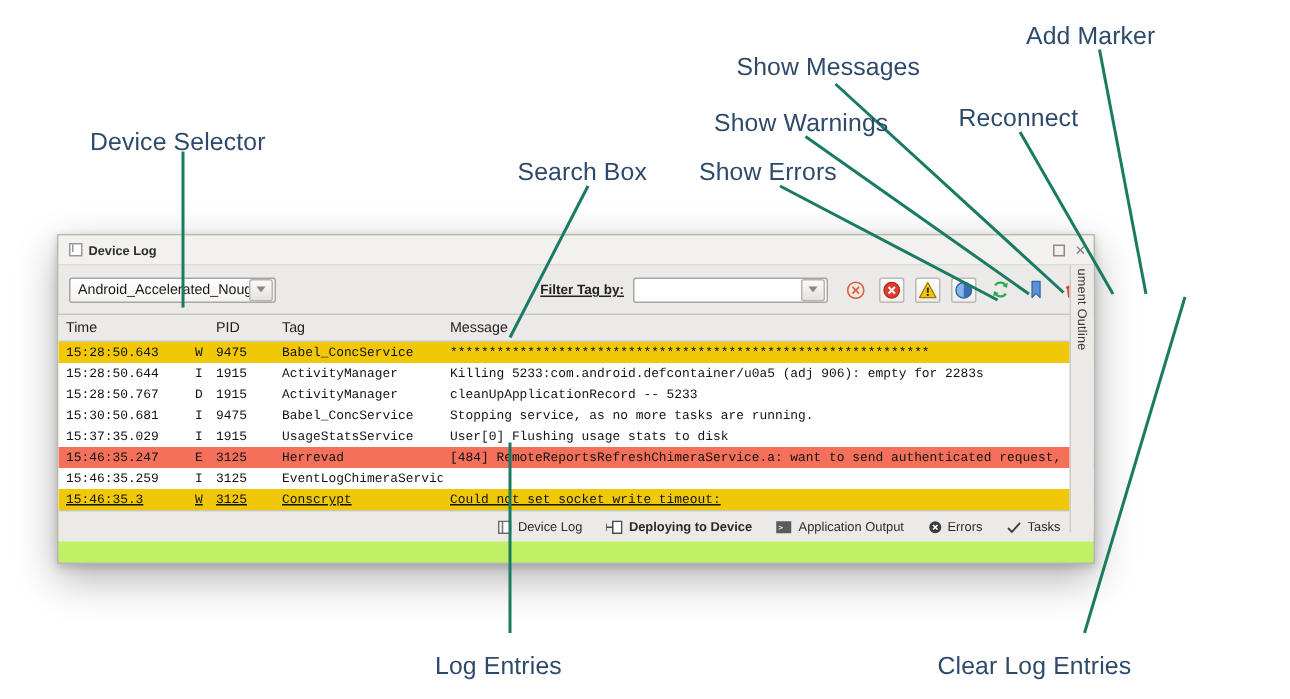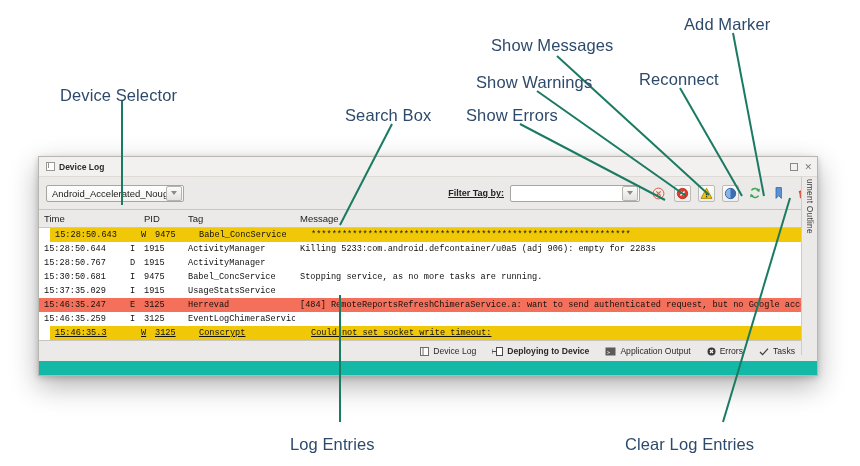--- a/index.html
+++ b/index.html
@@ -31,23 +31,23 @@
     font-weight: 400;
     white-space: nowrap;
     letter-spacing: 0.1px;
   }
 
   
   #ide-window {
     position: absolute;
     left: 38px;
     top: 156px;
-    width: 780px;
+    width: 692px;
     height: 220px;
-    background: #14b8a6;
+    background: #bef264;
     border: 1px solid #b9b6b2;
     box-shadow: 0 10px 26px rgba(0,0,0,0.30), 0 2px 6px rgba(0,0,0,0.18);
     z-index: 10;
     box-sizing: border-box;
   }
 
   
   #panel-header {
     position: relative;
     height: 20px;
@@ -221,21 +221,21 @@
     display: flex;
     height: 14px;
     align-items: center;
     font-family: "Liberation Mono", monospace;
     font-size: 8.6px;
     color: #111;
     white-space: nowrap;
   }
   .log-row .td { box-sizing: border-box; padding-left: 5px; overflow: hidden; }
   .log-row .col-msg { overflow: hidden; text-overflow: clip; }
-  .lv-W { background: #f0c808; margin-left: 11px; }
+  .lv-W { background: #f0c808; }
   .lv-E { background: #f4705a; }
   .lv-I, .lv-D { background: #ffffff; }
 
   
   #log-scrollbar {
     position: absolute;
     right: 0; top: 0;
     width: 9px; height: 100%;
     background: #f0eeec;
     border-left: 1px solid #d7d4d0;
@@ -396,33 +396,35 @@
           <div class="td col-lvl">I</div>
           <div class="td col-pid">1915</div>
           <div class="td col-tag">ActivityManager</div>
           <div class="td col-msg">Killing 5233:com.android.defcontainer/u0a5 (adj 906): empty for 2283s</div>
         </div>
         <div class="log-row lv-D" style="background: rgb(255, 255, 255);">
           <div class="td col-time">15:28:50.767</div>
           <div class="td col-lvl">D</div>
           <div class="td col-pid">1915</div>
           <div class="td col-tag">ActivityManager</div>
+          <div class="td col-msg">cleanUpApplicationRecord -- 5233</div>
         </div>
         <div class="log-row lv-I" style="background: rgb(255, 255, 255);">
           <div class="td col-time">15:30:50.681</div>
           <div class="td col-lvl">I</div>
           <div class="td col-pid">9475</div>
           <div class="td col-tag">Babel_ConcService</div>
           <div class="td col-msg">Stopping service, as no more tasks are running.</div>
         </div>
         <div class="log-row lv-I" style="background: rgb(255, 255, 255);">
           <div class="td col-time">15:37:35.029</div>
           <div class="td col-lvl">I</div>
           <div class="td col-pid">1915</div>
           <div class="td col-tag">UsageStatsService</div>
+          <div class="td col-msg">User[0] Flushing usage stats to disk</div>
         </div>
         <div class="log-row lv-E" style="background: rgb(244, 112, 90); align-items: center;">
           <div class="td col-time">15:46:35.247</div>
           <div class="td col-lvl">E</div>
           <div class="td col-pid">3125</div>
           <div class="td col-tag">Herrevad</div>
           <div class="td col-msg">[484] RemoteReportsRefreshChimeraService.a: want to send authenticated request, but no Google account on device</div>
         </div>
         <div class="log-row lv-I" style="background: rgb(255, 255, 255);">
           <div class="td col-time">15:46:35.259</div>

